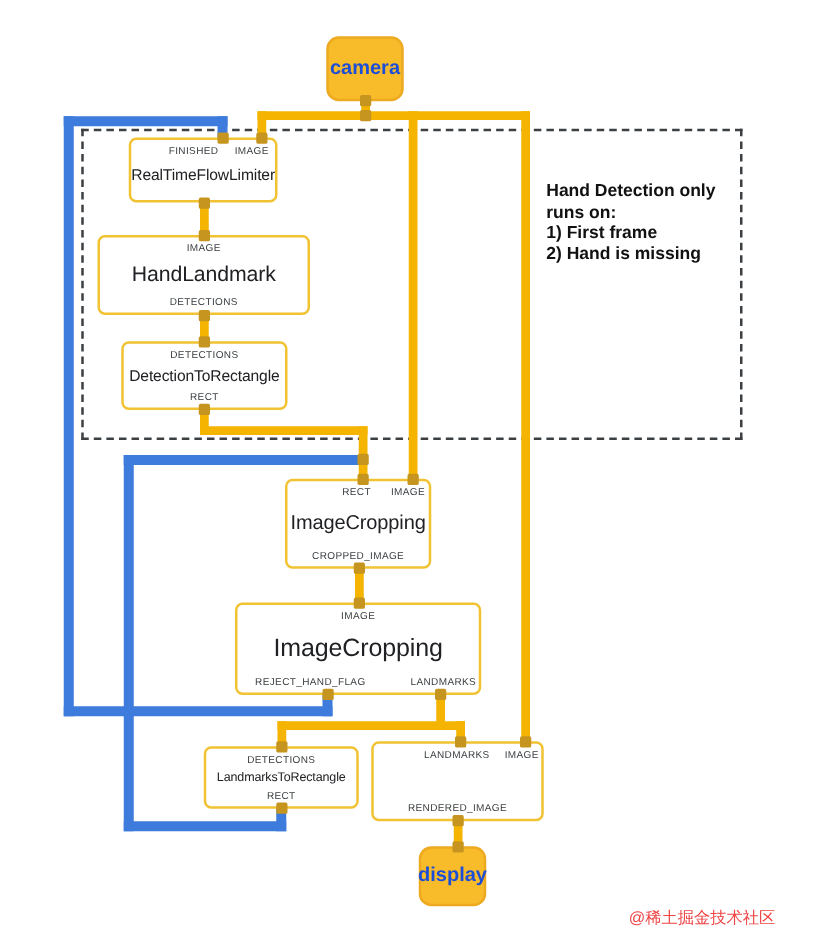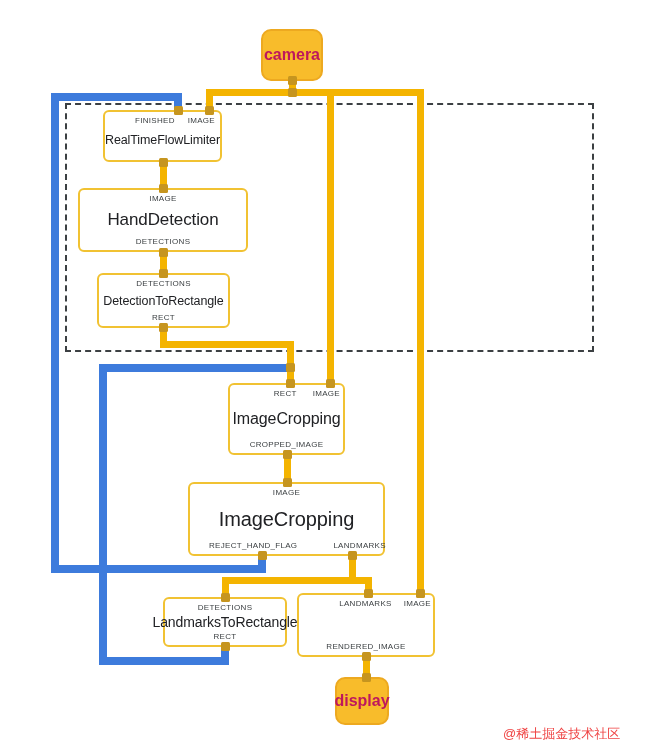--- a/index.html
+++ b/index.html
@@ -11,26 +11,26 @@
   .edge.b{background:#3D7BDC;z-index:2;}
   .edge.y{background:#F4B400;z-index:3;}
   .node{position:absolute;background:#ffffff;border:2px solid #F1C232;border-radius:6px;
         box-sizing:border-box;display:flex;align-items:center;justify-content:center;z-index:4;}
   .node-name{font-weight:normal;color:#202124;white-space:nowrap;letter-spacing:-0.1px;}
   .ports{position:absolute;left:0;right:0;display:flex;z-index:5;}
   .ports.top{top:4px;}
   .ports.bottom{bottom:4px;}
   .ports.center{justify-content:center;}
   .ports.right{justify-content:flex-end;gap:13px;padding-right:5px;}
-  .ports.spread{justify-content:flex-start;padding:0 7px 0 19px;gap:36px;}
+  .ports.spread{justify-content:center;padding:0 7px 0 19px;gap:36px;}
   .port{font-size:8px;color:#3c4043;letter-spacing:0.3px;white-space:nowrap;}
   .conn{position:absolute;width:9px;height:9px;background:#C6951F;border-radius:1.5px;z-index:6;}
   .iobox{position:absolute;background:#F8BC2B;border:2px solid #EDA920;border-radius:10px;
          display:flex;align-items:center;justify-content:center;font-weight:bold;
-         font-size:16px;color:#be185d;box-sizing:border-box;z-index:4;}
+         font-size:16px;color:#1d4ed8;box-sizing:border-box;z-index:4;}
   .note{position:absolute;left:437px;top:144px;font-size:14px;line-height:16.5px;
         font-weight:bold;color:#111;z-index:7;}
   .legend{position:absolute;left:87px;top:685px;font-size:12px;line-height:15px;
         font-weight:bold;color:#2D63E0;z-index:7;}
   .watermark{position:absolute;left:503px;top:725px;font-size:13px;color:#ef4444;z-index:7;}
 </style>
 </head>
 <body>
 
 <div class="canvas">
@@ -76,21 +76,21 @@
       <span class="port">FINISHED</span>
       <span class="port">IMAGE</span>
     </div>
     <div class="node-name" style="font-size:12.5px;margin-top:8px">RealTimeFlowLimiter</div>
   </div>
 
   <div class="node" style="left:78px;top:188px;width:170px;height:64px">
     <div class="ports top center">
       <span class="port">IMAGE</span>
     </div>
-    <div class="node-name" style="font-size:17px">HandDetection</div>
+    <div class="node-name" style="font-size:17px">HandLandmark</div>
     <div class="ports bottom center">
       <span class="port">DETECTIONS</span>
     </div>
   </div>
 
   <div class="node" style="left:97px;top:273px;width:133px;height:55px">
     <div class="ports top center">
       <span class="port">DETECTIONS</span>
     </div>
     <div class="node-name" style="font-size:12.5px">DetectionToRectangle</div>
@@ -118,21 +118,21 @@
     <div class="ports bottom spread">
       <span class="port">REJECT_HAND_FLAG</span>
       <span class="port">LANDMARKS</span>
     </div>
   </div>
 
   <div class="node" style="left:163px;top:597px;width:124px;height:50px">
     <div class="ports top center">
       <span class="port">DETECTIONS</span>
     </div>
-    <div class="node-name" style="font-size:14px">LandmarksToRectangle</div>
+    <div class="node-name" style="font-size:10px">LandmarksToRectangle</div>
     <div class="ports bottom center">
       <span class="port">RECT</span>
     </div>
   </div>
 
   <div class="node" style="left:297px;top:593px;width:138px;height:64px">
     <div class="ports top right" style="gap:12px;padding-right:2px">
       <span class="port">LANDMARKS</span>
       <span class="port">IMAGE</span>
     </div>
@@ -157,17 +157,23 @@
   <div class="conn" style="left:283px;top:478px"></div>
   <div class="conn" style="left:258px;top:551px"></div>
   <div class="conn" style="left:348px;top:551px"></div>
   <div class="conn" style="left:221px;top:593px"></div>
   <div class="conn" style="left:221px;top:642px"></div>
   <div class="conn" style="left:364px;top:589px"></div>
   <div class="conn" style="left:416px;top:589px"></div>
   <div class="conn" style="left:362px;top:652px"></div>
   <div class="conn" style="left:362px;top:673px"></div>
 
+  <div class="note">
+    <div>Hand Detection only</div>
+    <div>runs on:</div>
+    <div>1) First frame</div>
+    <div>2) Hand is missing</div>
+  </div>
 
 
   <div class="watermark">@稀土掘金技术社区</div>
 
 </div>
 
 </body></html>

